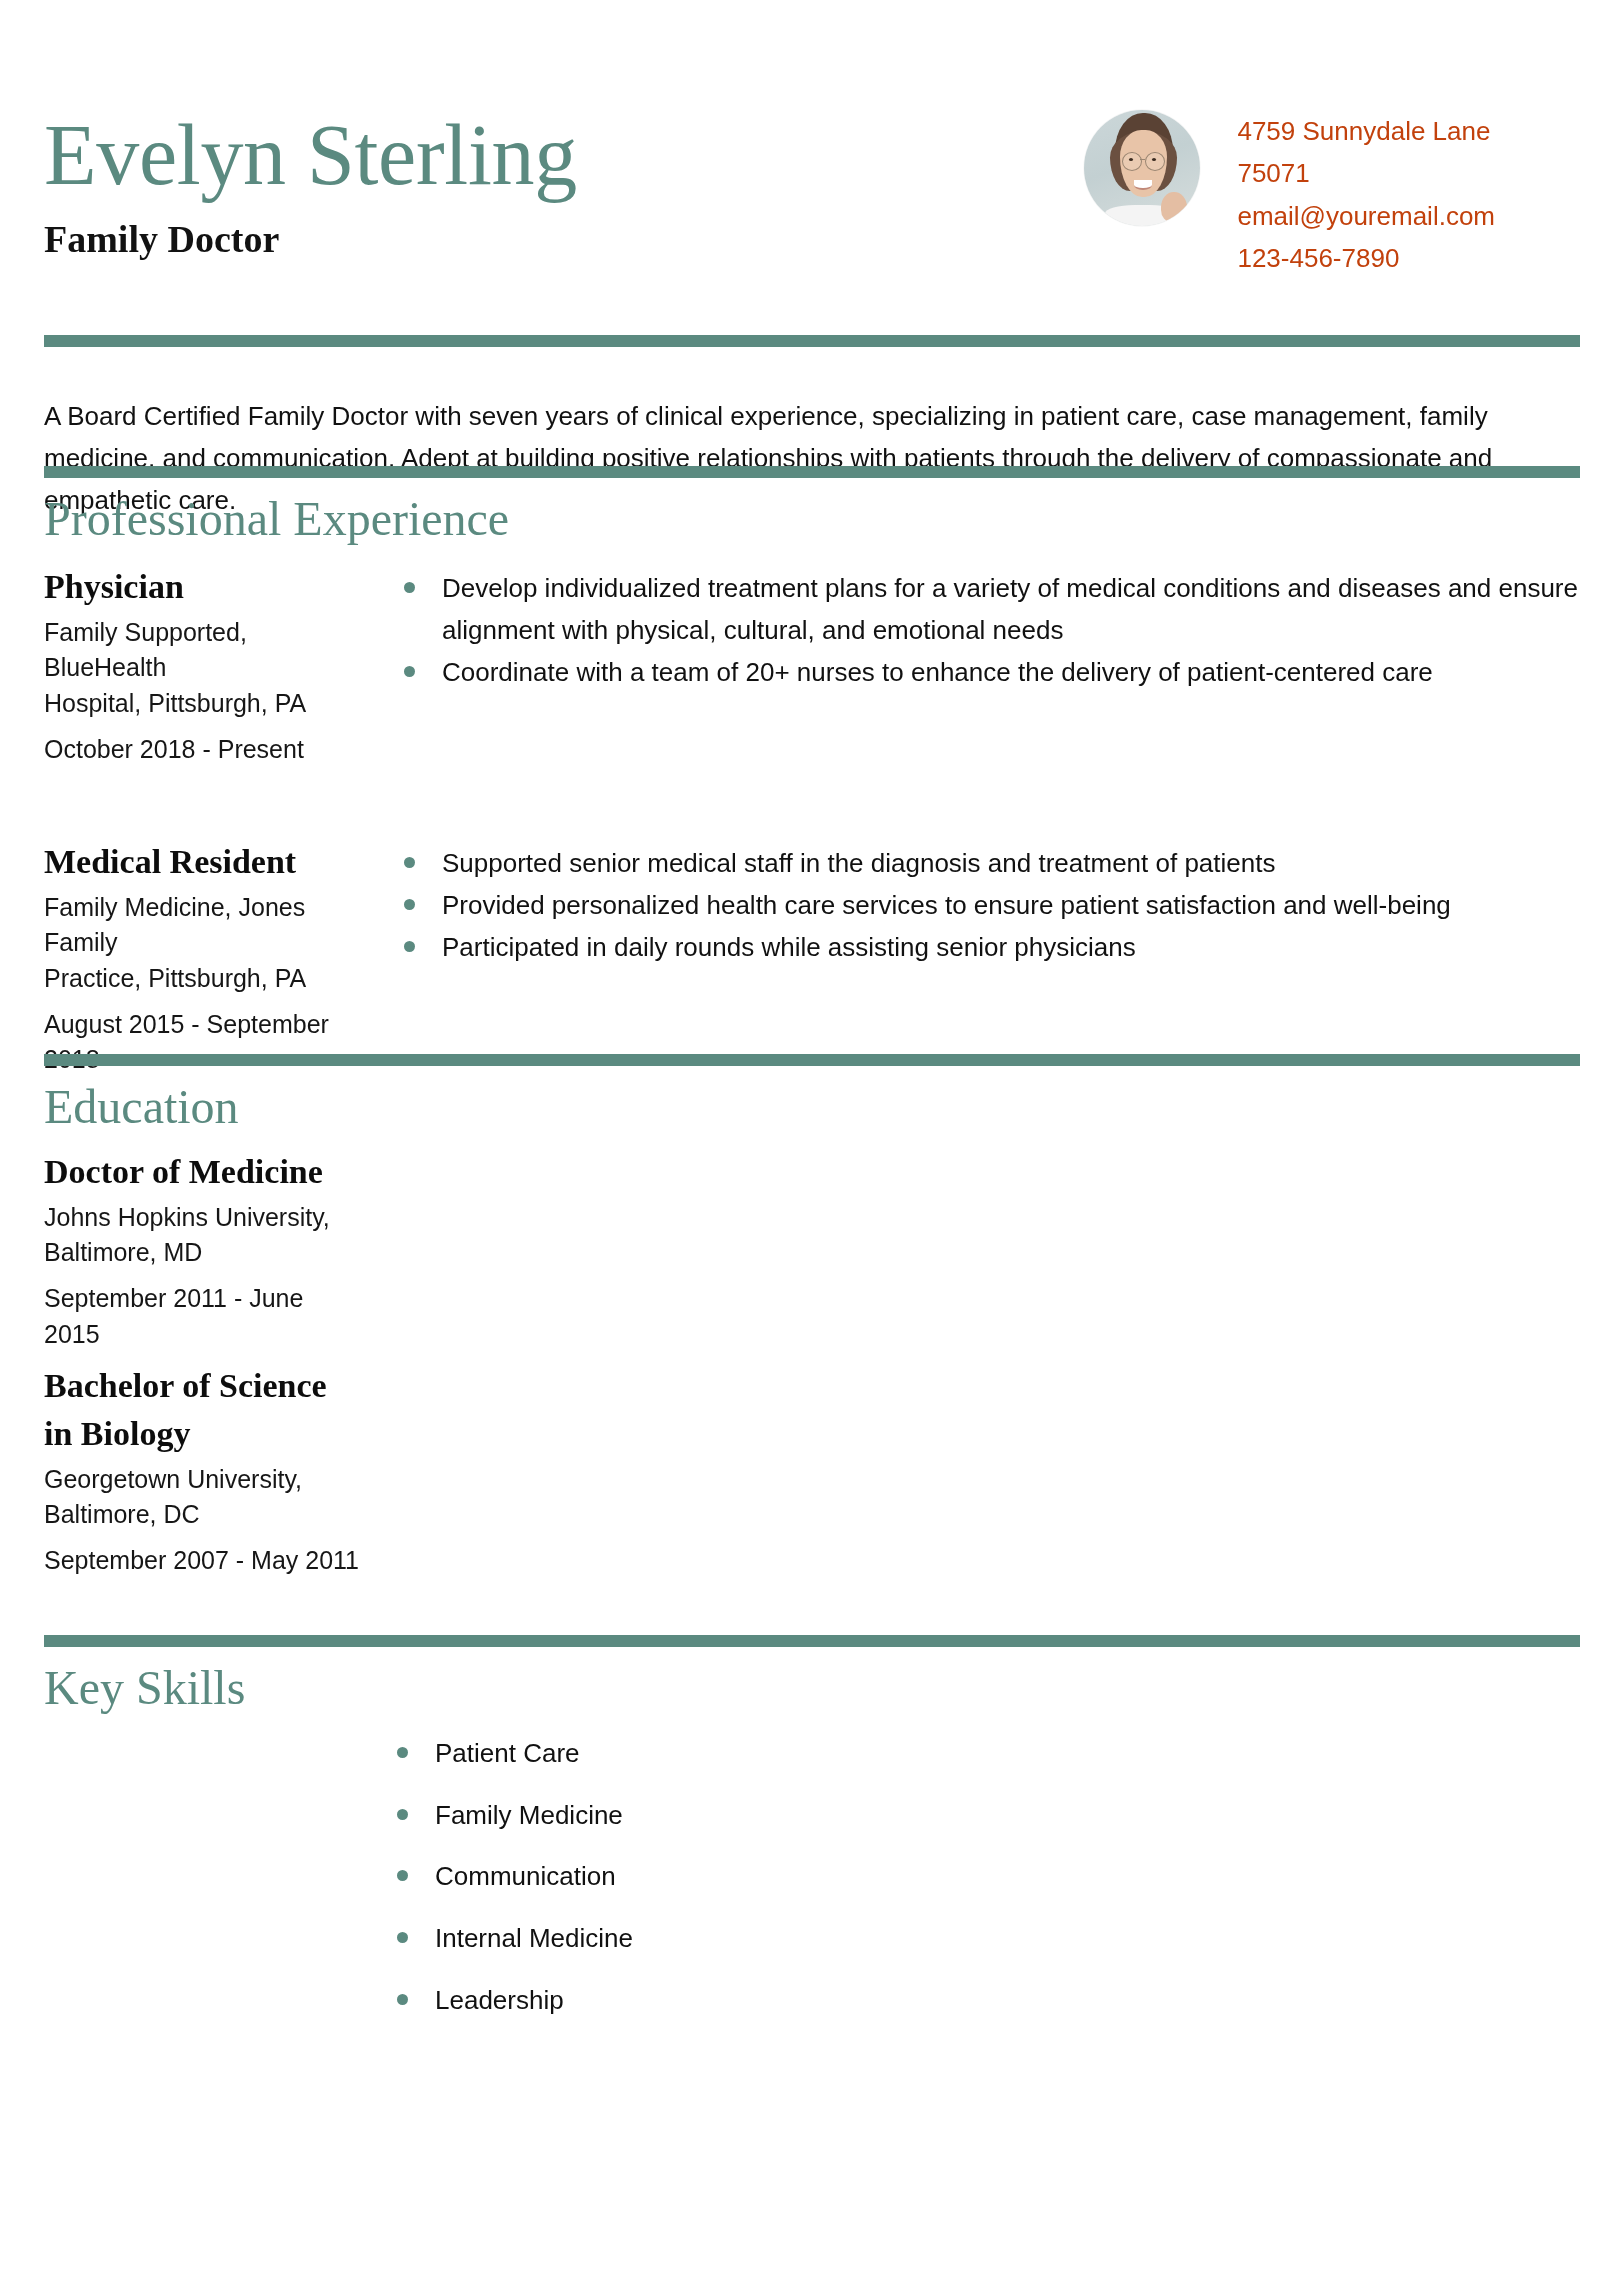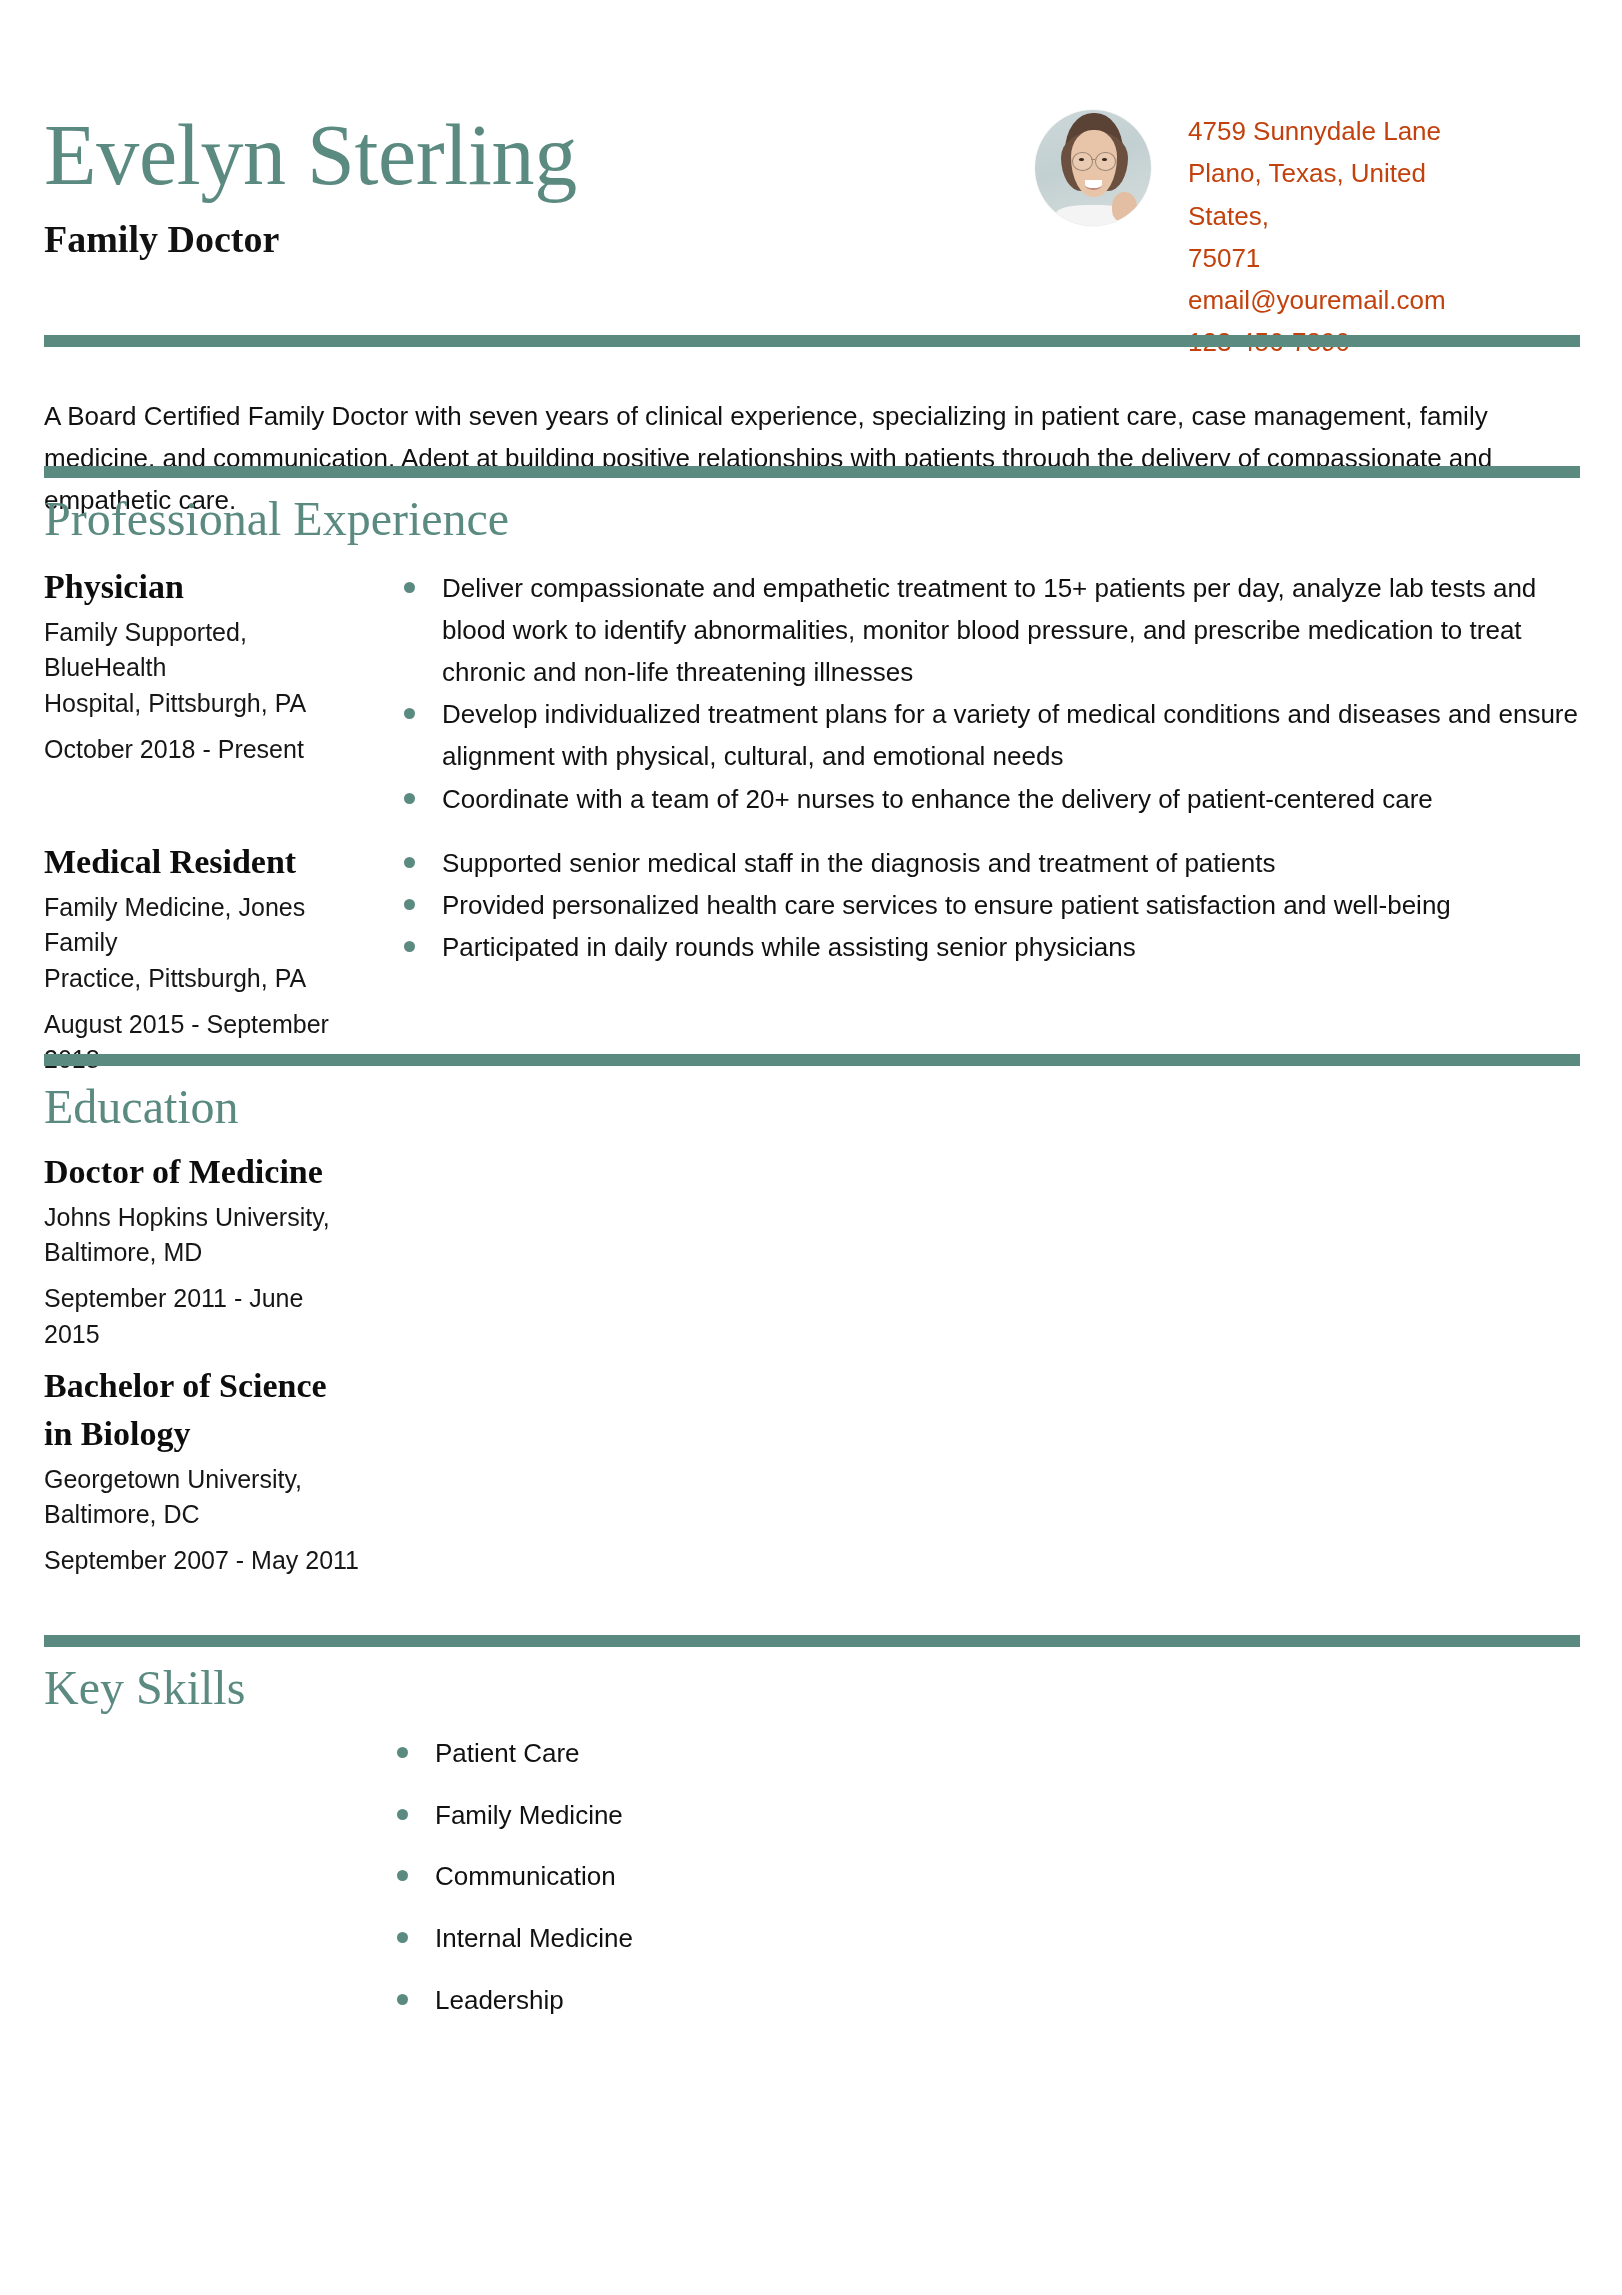--- a/index.html
+++ b/index.html
@@ -274,21 +274,20 @@
         <div class="av-bridge"></div>
         <div class="av-eye-l"></div>
         <div class="av-eye-r"></div>
         <div class="av-smile"></div>
         <div class="av-coat"></div>
         <div class="av-hand"></div>
       </div>
 
       <div class="contact-lines">
         <div>4759 Sunnydale Lane</div>
-        <div>Plano, Texas, United States,</div>
         <div>75071</div>
         <div>email@youremail.com</div>
         <div>123-456-7890</div>
       </div>
 
     </div>
   </div>
 
   <div class="divider" style="top:335px"></div>
 
@@ -299,21 +298,20 @@
   <h3 class="section-heading" style="top:495px">Professional Experience</h3>
 
   <div class="left-col" style="top:567px">
     <div class="entry-title">Physician</div>
     <div class="entry-meta">Family Supported, BlueHealth</div>
     <div class="entry-meta">Hospital, Pittsburgh, PA</div>
     <div class="entry-dates">October 2018 - Present</div>
   </div>
 
   <ul class="bullets exp-bullets" style="top:567px">
-    <li>Deliver compassionate and empathetic treatment to 15+ patients per  day, analyze lab tests and blood work to identify abnormalities, monitor  blood pressure, and prescribe medication to treat chronic and non-life  threatening illnesses</li>
     <li>Develop individualized treatment plans for a variety of medical  conditions and diseases and ensure alignment with physical, cultural,  and emotional needs</li>
     <li>Coordinate with a team of 20+ nurses to enhance the delivery of patient-centered care</li>
   </ul>
 
   <div class="left-col" style="top:842px">
     <div class="entry-title">Medical Resident</div>
     <div class="entry-meta">Family Medicine, Jones Family</div>
     <div class="entry-meta">Practice, Pittsburgh, PA</div>
     <div class="entry-dates">August 2015 - September 2018</div>
   </div>

